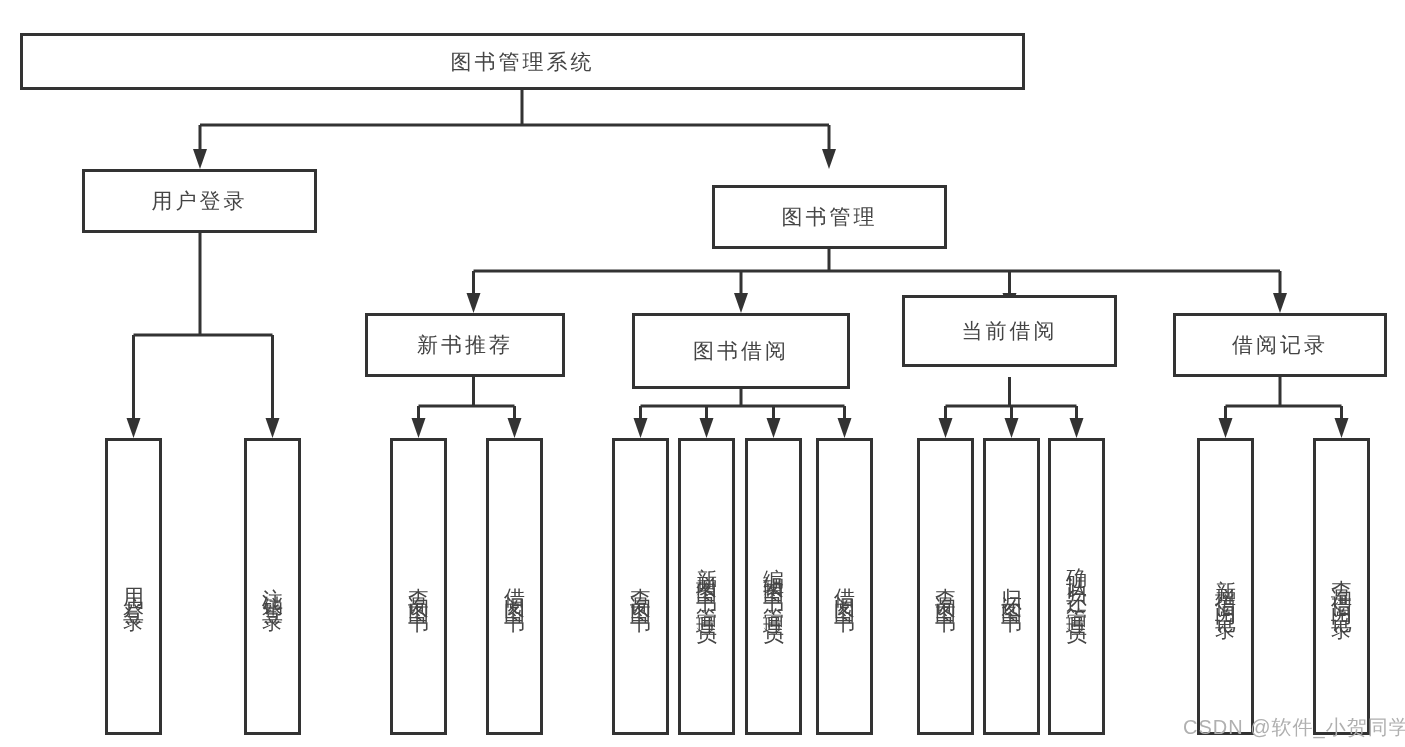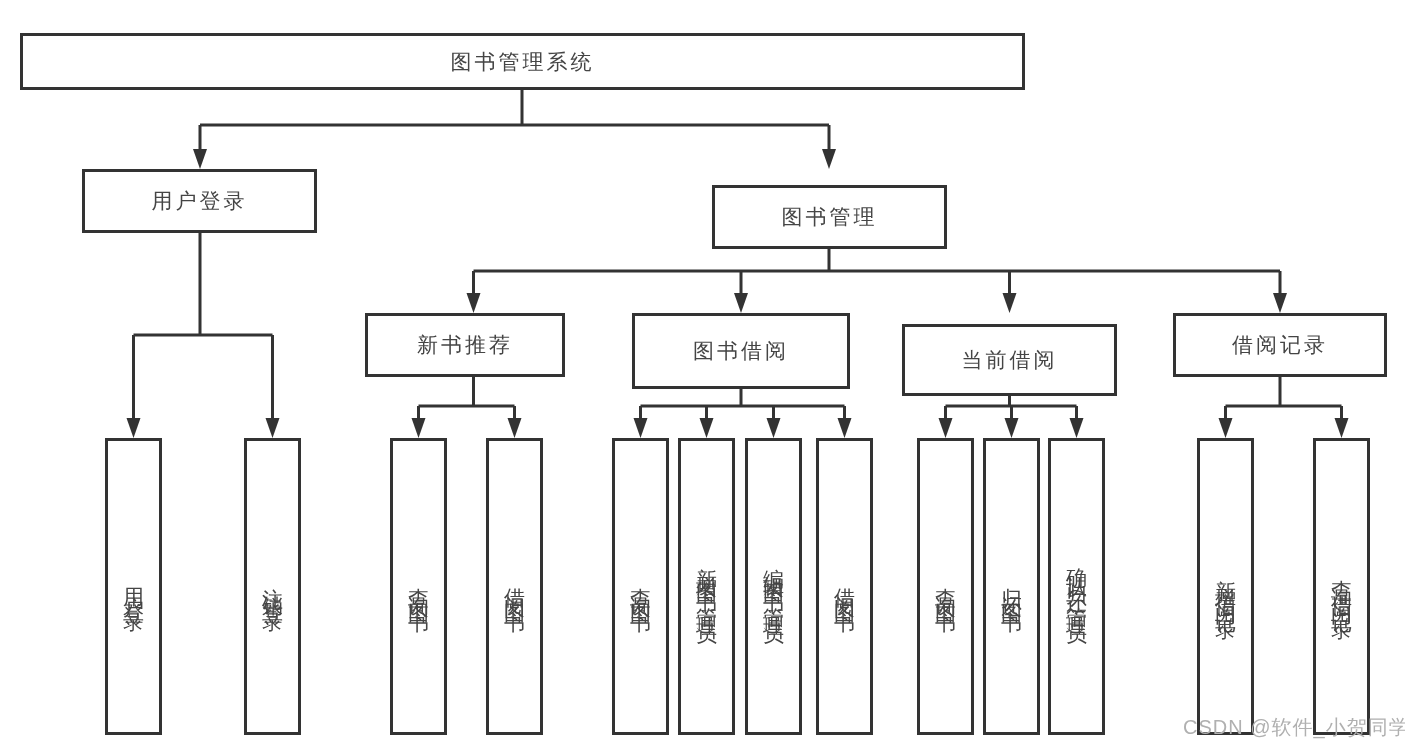--- a/index.html
+++ b/index.html
@@ -128,21 +128,21 @@
     </g>
   </svg>
 
   <div class="hbox" style="left:20px; top:13px; width:1005px; height:57px;margin-top:20px;">图书管理系统</div>
 
   <div class="hbox" style="left:82px; top:169px; width:235px; height:64px;">用户登录</div>
   <div class="hbox" style="left:712px; top:169px; width:235px; height:64px;margin-top:16px;">图书管理</div>
 
   <div class="hbox" style="left:365px; top:313px; width:200px; height:64px;">新书推荐</div>
   <div class="hbox" style="left:632px; top:313px; width:218px; height:76px;">图书借阅</div>
-  <div class="hbox" style="left:902px; top:324px; width:215px; height:72px;">当前借阅</div>
+  <div class="hbox" style="left:902px; top:295px; width:215px; height:72px;">当前借阅</div>
   <div class="hbox" style="left:1173px; top:313px; width:214px; height:64px;">借阅记录</div>
 
   <div class="vbox" style="left:105px;">用户登录</div>
   <div class="vbox" style="left:244px;">注销登录</div>
 
   <div class="vbox" style="left:390px;">查询图书</div>
   <div class="vbox" style="left:486px;">借阅图书</div>
 
   <div class="vbox" style="left:612px;">查询图书</div>
   <div class="vbox" style="left:678px;">新增图书（管理员）</div>

